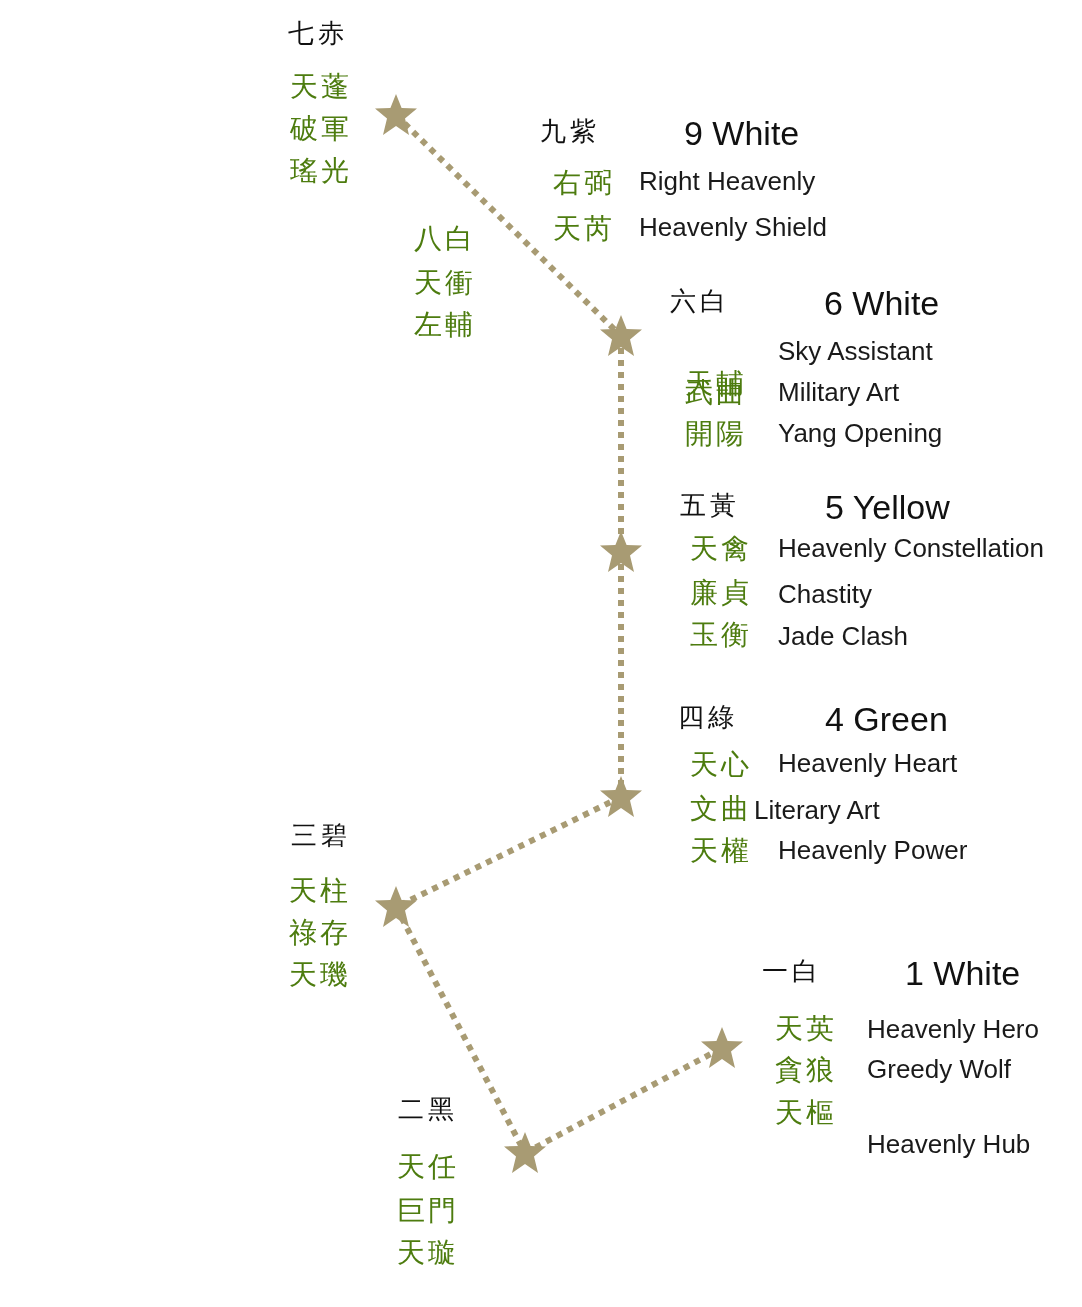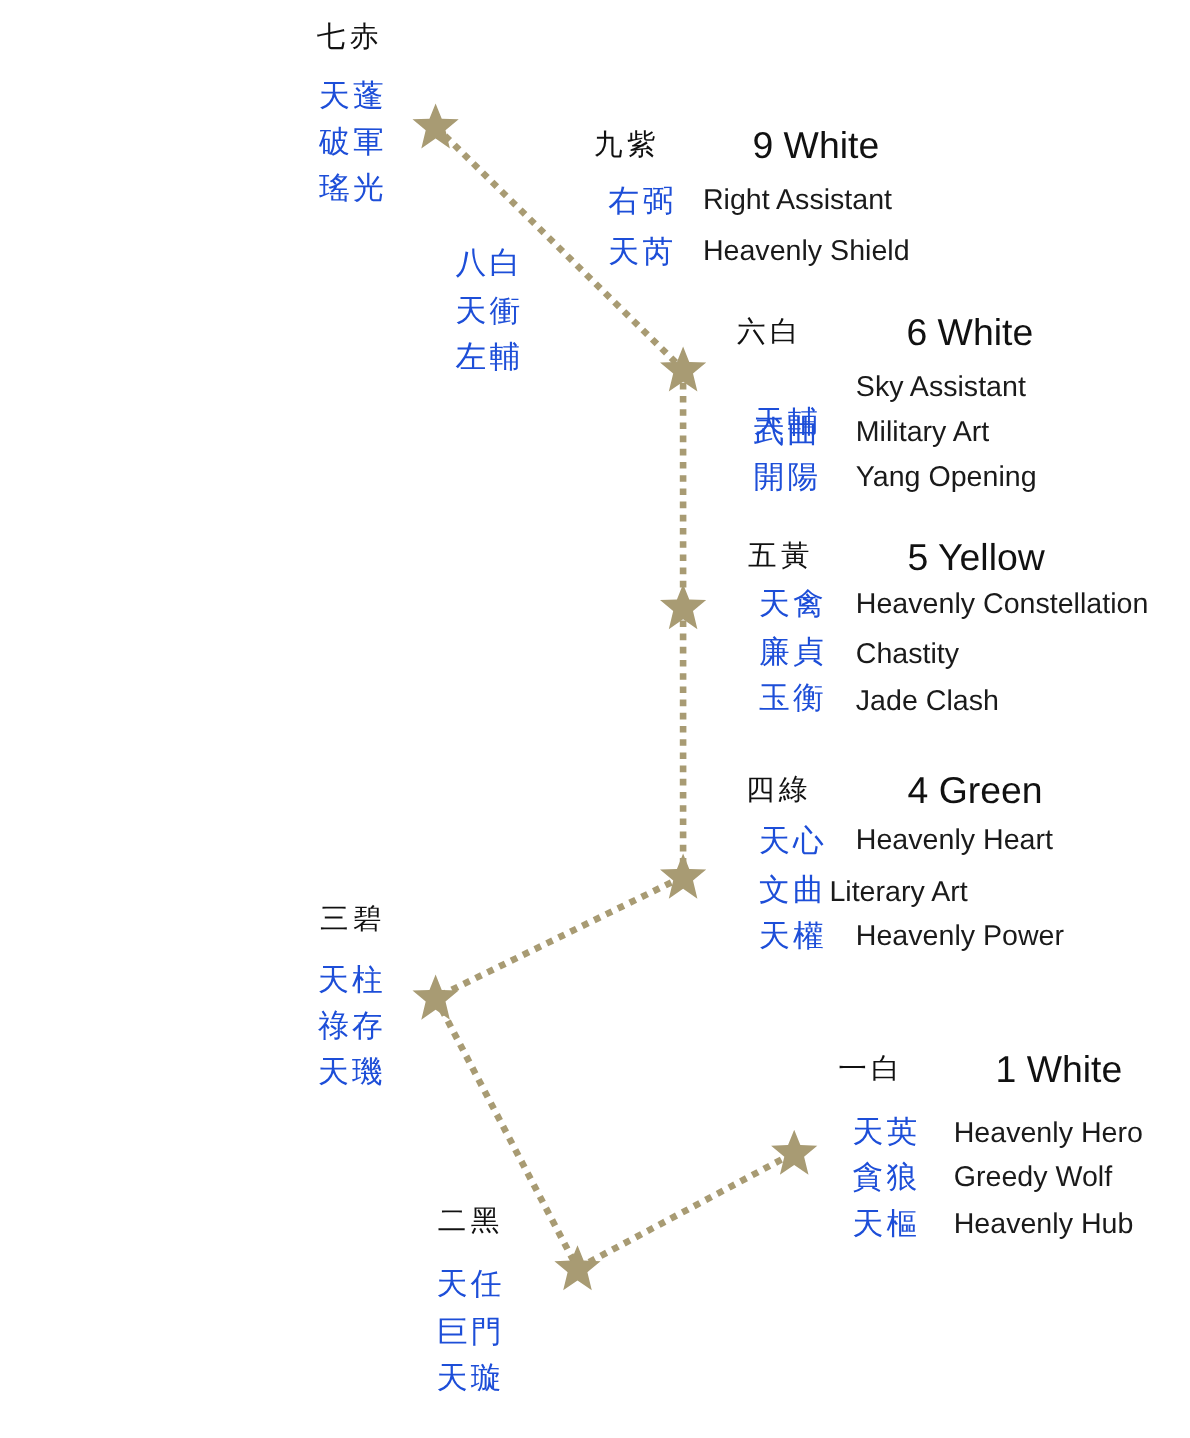--- a/index.html
+++ b/index.html
@@ -4,21 +4,21 @@
 <style>
   html, body { margin: 0; padding: 0; background: #ffffff; }
   body { width: 1082px; height: 1307px; position: relative; overflow: hidden;
          font-family: "Liberation Sans", "DejaVu Sans", sans-serif; color: #111; }
   #canvas { position: absolute; left: 0; top: 0; width: 1082px; height: 1307px; }
   .block { position: absolute; }
   .row { position: absolute; white-space: nowrap; }
   .title { font-size: 34px; margin-left: 43px; }
   .cjk-title { font-size: 26px; font-family: "DejaVu Serif", serif; letter-spacing: 4px; }
   .en { font-size: 26px; color: #1a1a1a; }
-  .cjk { font-size: 28px; font-family: "DejaVu Serif", serif; letter-spacing: 3px; color: #1d4ed8; }
+  .cjk { font-size: 28px; font-family: "DejaVu Serif", serif; letter-spacing: 3px; color: #4d7c0f; }
 </style>
 </head>
 <body>
 
 <svg id="canvas" width="1082" height="1307" viewBox="0 0 1082 1307" xmlns="http://www.w3.org/2000/svg">
   <defs>
     <symbol id="star" viewBox="-22 -22 44 44">
       <polygon points="0,-21 5.6,-7 21,-6.5 9,3.5 13,20 0,11 -13,20 -9,3.5 -21,-6.5 -5.6,-7" fill="#a89b73"></polygon>
     </symbol>
   </defs>
@@ -49,21 +49,21 @@
 
   <div class="row cjk" style="left:290px; top:110px;">破軍</div>
 
   <div class="row cjk" style="left:290px; top:152px;">瑤光</div>
 </div>
 
 <div class="block">
   <div class="row cjk-title" style="left:540px; top:114px;">九紫</div>
   <div class="row title" style="left:641px; top:114px;">9 White</div>
   <div class="row cjk" style="left:553px; top:164px;">右弼</div>
-  <div class="row en" style="left:639px; top:166px;">Right Assistant</div>
+  <div class="row en" style="left:639px; top:166px;">Right Heavenly</div>
   <div class="row cjk" style="left:553px; top:210px;">天芮</div>
   <div class="row en" style="left:639px; top:212px;">Heavenly Shield</div>
 </div>
 
 <div class="block">
 
   <div class="row cjk" style="left:414px; top:220px;">八白</div>
 
   <div class="row cjk" style="left:414px; top:264px;">天衝</div>
 
@@ -115,21 +115,21 @@
 </div>
 
 <div class="block">
   <div class="row cjk-title" style="left:762px; top:954px;">一白</div>
   <div class="row title" style="left:862px; top:954px;">1 White</div>
   <div class="row cjk" style="left:775px; top:1010px;">天英</div>
   <div class="row en" style="left:867px; top:1014px;">Heavenly Hero</div>
   <div class="row cjk" style="left:775px; top:1051px;">貪狼</div>
   <div class="row en" style="left:867px; top:1054px;">Greedy Wolf</div>
   <div class="row cjk" style="left:775px; top:1094px;">天樞</div>
-  <div class="row en" style="left:867px; top:1097px;text-align:right;">Heavenly Hub</div>
+  <div class="row en" style="left:867px; top:1129px;text-align:right;">Heavenly Hub</div>
 </div>
 
 <div class="block">
 
   <div class="row cjk-title" style="left:398px; top:1092px;">二黑</div>
 
   <div class="row cjk" style="left:397px; top:1148px;">天任</div>
 
   <div class="row cjk" style="left:397px; top:1192px;">巨門</div>
 

